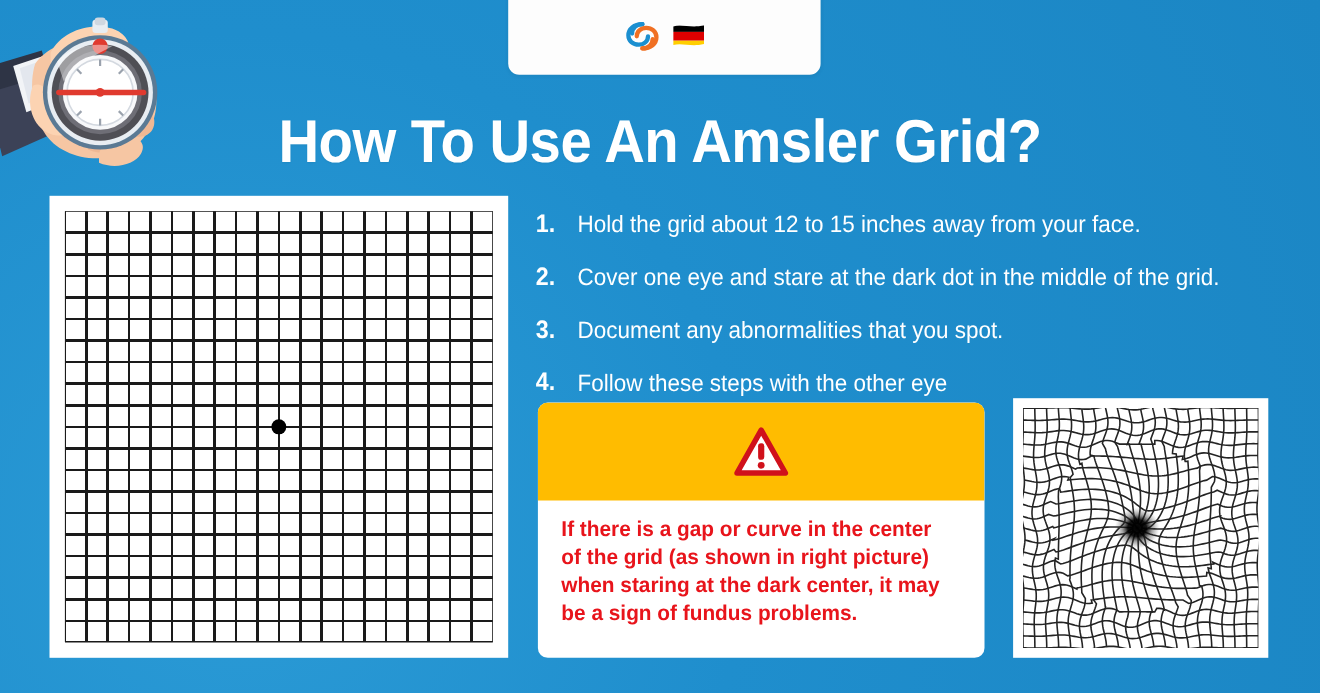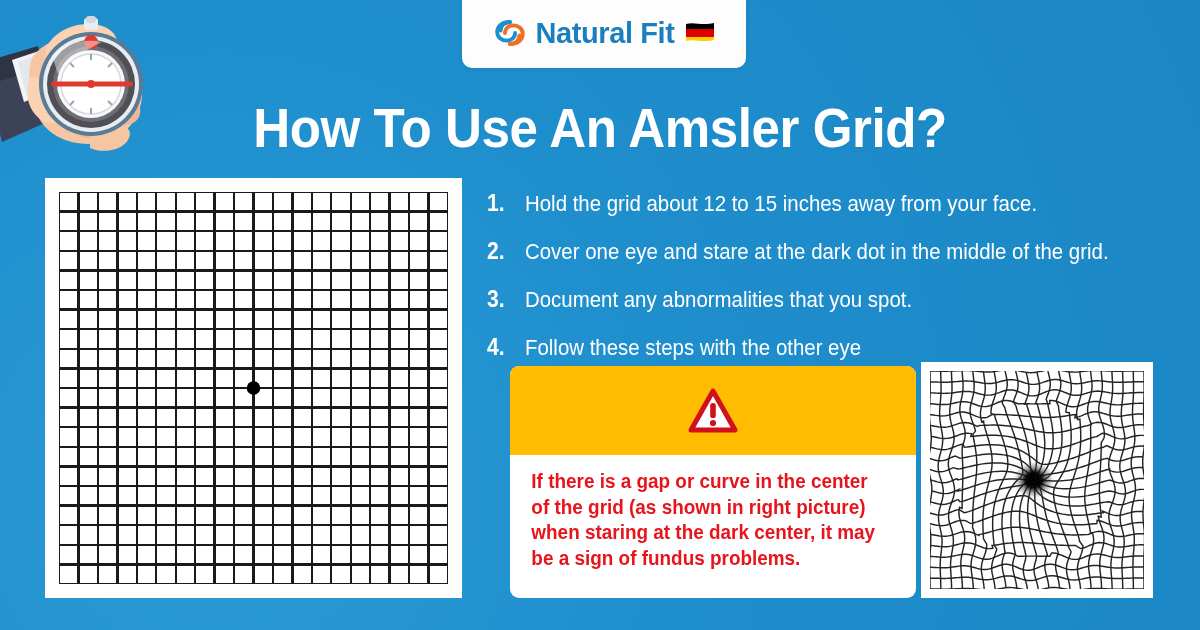--- a/index.html
+++ b/index.html
@@ -68,21 +68,21 @@
     transform:scaleX(.92); transform-origin:left center;
   }
   .step-text{
     font-size:21.5px; color:#ffffff; line-height:1.25;
     transform:scaleX(.95); transform-origin:left center;
     white-space:nowrap;
   }
 
   
   .warning-card{
-    position:absolute; left:510px; top:366px;
+    position:absolute; left:489px; top:366px;
     width:406px; height:232px;
     background:#ffffff;
     border-radius:9px;
     overflow:hidden;
     display:flex; flex-direction:column;
   }
   .warning-header{
     height:89px; background:#ffbc00;
     display:flex; align-items:center; justify-content:center;
   }
@@ -164,21 +164,20 @@
   <path d="M58 60 C68 48 90 42 108 46 C92 54 74 64 64 78 Z" fill="#ffffff" opacity=".45"></path>
 </svg>
 
 <div class="logo-card">
   <svg class="logo-mark" viewBox="0 0 40 40">
     <path d="M20 7 C11 7 5 12 5 19 C5 25 10 29 16 29 C22 29 26 25 26 20" fill="none" stroke="#1b8fd0" stroke-width="4.6" stroke-linecap="round"></path>
     <path d="M20 33 C29 33 35 28 35 21 C35 15 30 11 24 11 C18 11 14 15 14 20" fill="none" stroke="#f07023" stroke-width="4.6" stroke-linecap="round"></path>
     <path d="M20 7 C14 7 9 11 9 17" fill="none" stroke="#1b8fd0" stroke-width="4.6" stroke-linecap="round"></path>
     <path d="M20 33 C26 33 31 29 31 23" fill="none" stroke="#f07023" stroke-width="4.6" stroke-linecap="round"></path>
   </svg>
-  <span class="logo-text">Natural Fit</span>
   <svg class="flag-icon" viewBox="0 0 32 24">
     <defs>
       <clipPath id="flagwave">
         <path d="M2 3 C10 0.5 18 5 30 2 L30 19 C18 22 10 17.5 2 20 Z"></path>
       </clipPath>
     </defs>
     <g clip-path="url(#flagwave)">
       <rect x="0" y="0" width="32" height="8" fill="#000000"></rect>
       <rect x="0" y="8" width="32" height="8" fill="#dd0000"></rect>
       <rect x="0" y="16" width="32" height="8" fill="#ffce00"></rect>

